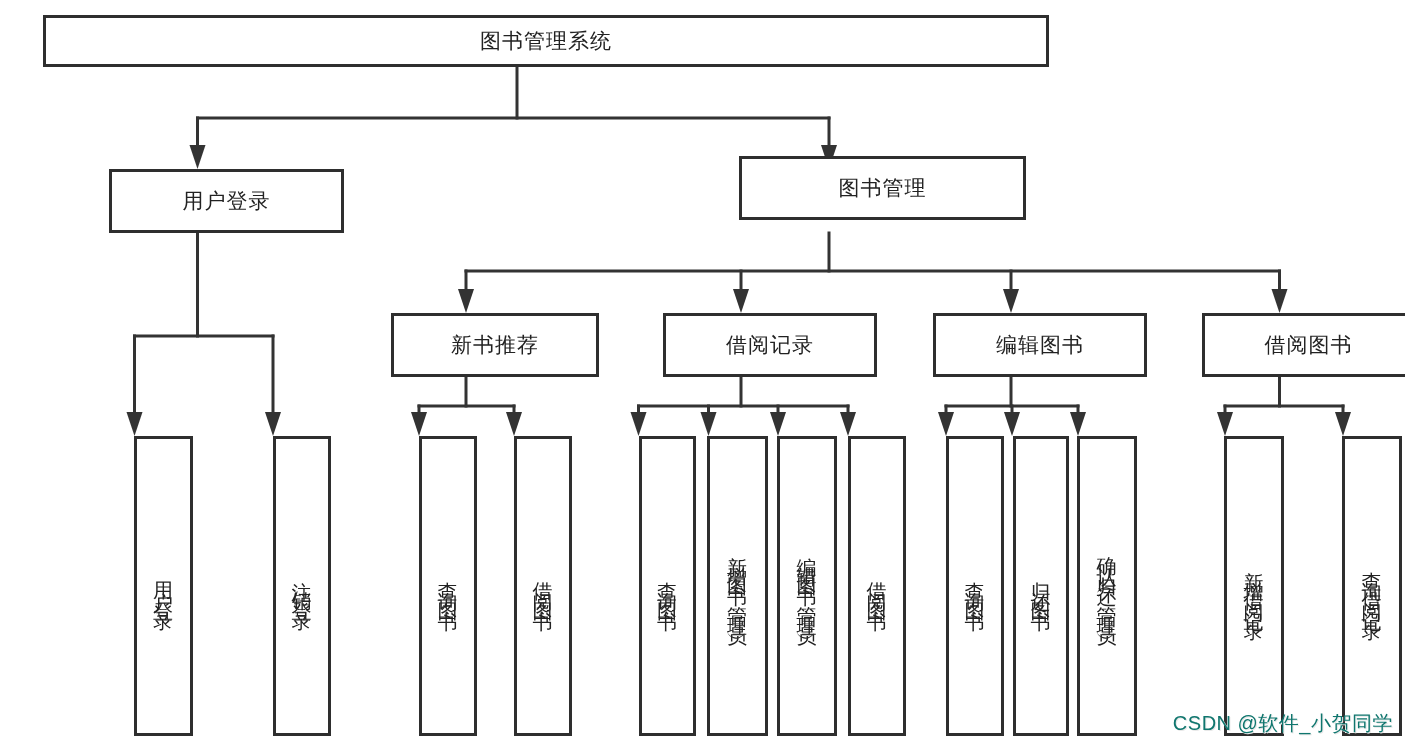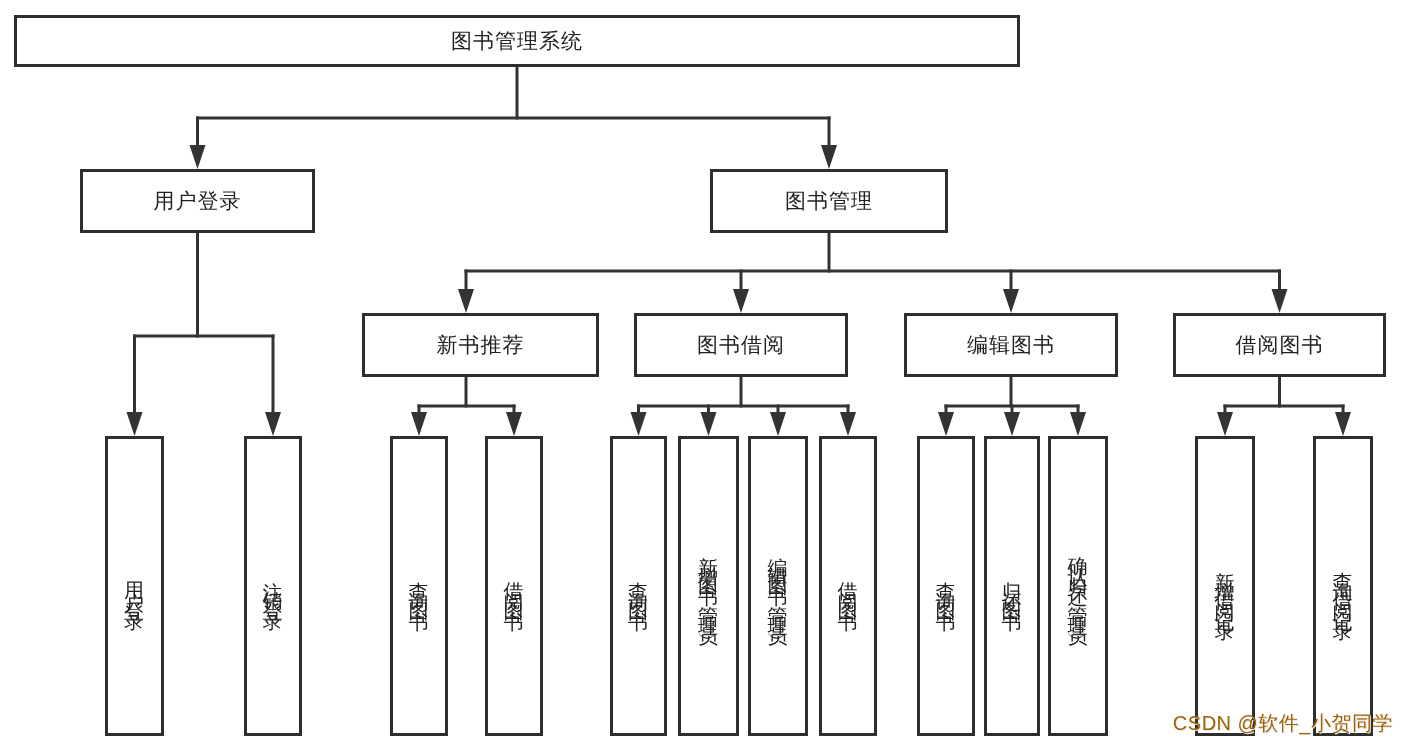--- a/index.html
+++ b/index.html
@@ -5,29 +5,30 @@
   html,body{margin:0;padding:0;background:#ffffff;}
   .canvas{
     position:relative;width:1405px;height:747px;background:#ffffff;overflow:hidden;
     font-family:"Liberation Sans","DejaVu Sans",sans-serif;color:#222222;
   }
   .connectors{position:absolute;left:0;top:0;z-index:1;}
   .box{
     position:absolute;box-sizing:border-box;background:#ffffff;
     border:3px solid #2e2e2e;display:flex;align-items:center;justify-content:center;
     z-index:2;
+    margin-left:29px;
   }
   .hbox{font-size:21px;letter-spacing:1px;white-space:nowrap;}
   .vbox{
     writing-mode:vertical-rl;text-orientation:mixed;
     font-size:20px;letter-spacing:10px;line-height:1;
   }
   .watermark{
     position:absolute;right:12px;top:710px;z-index:3;
-    color:#a16207;font-size:20px;letter-spacing:0.5px;white-space:nowrap;
+    color:#0f766e;font-size:20px;letter-spacing:0.5px;white-space:nowrap;
     text-shadow:1px 1px 0 #e8e8e8;
   }
 </style>
 </head>
 <body>
 
 <div class="canvas">
 
   <svg class="connectors" width="1405" height="747" viewBox="0 0 1405 747" aria-hidden="true">
     <g stroke="#333333" stroke-width="3" fill="none" stroke-linecap="square">
@@ -91,24 +92,24 @@
       <polygon points="1004,412 1020,412 1012,436"></polygon>
       <polygon points="1070,412 1086,412 1078,436"></polygon>
       <polygon points="1217,412 1233,412 1225,436"></polygon>
       <polygon points="1335,412 1351,412 1343,436"></polygon>
     </g>
   </svg>
 
   <div class="box hbox" style="left:14px;top:15px;width:1006px;height:52px">图书管理系统</div>
 
   <div class="box hbox" style="left:80px;top:169px;width:235px;height:64px">用户登录</div>
-  <div class="box hbox" style="left:710px;top:169px;width:238px;height:64px">图书管理</div>
+  <div class="box hbox" style="left:710px;top:156px;width:287px;height:64px">图书管理</div>
 
-  <div class="box hbox" style="left:362px;top:313px;width:237px;height:64px">新书推荐</div>
-  <div class="box hbox" style="left:634px;top:313px;width:214px;height:64px">图书借阅</div>
+  <div class="box hbox" style="left:362px;top:313px;width:208px;height:64px">新书推荐</div>
+  <div class="box hbox" style="left:634px;top:313px;width:214px;height:64px">借阅记录</div>
   <div class="box hbox" style="left:904px;top:313px;width:214px;height:64px">编辑图书</div>
   <div class="box hbox" style="left:1173px;top:313px;width:213px;height:64px">借阅图书</div>
 
   <div class="box vbox" style="left:105px;top:436px;width:59px;height:300px">用户登录</div>
   <div class="box vbox" style="left:244px;top:436px;width:58px;height:300px">注销登录</div>
 
   <div class="box vbox" style="left:390px;top:436px;width:58px;height:300px">查询图书</div>
   <div class="box vbox" style="left:485px;top:436px;width:58px;height:300px">借阅图书</div>
 
   <div class="box vbox" style="left:610px;top:436px;width:57px;height:300px">查询图书</div>

